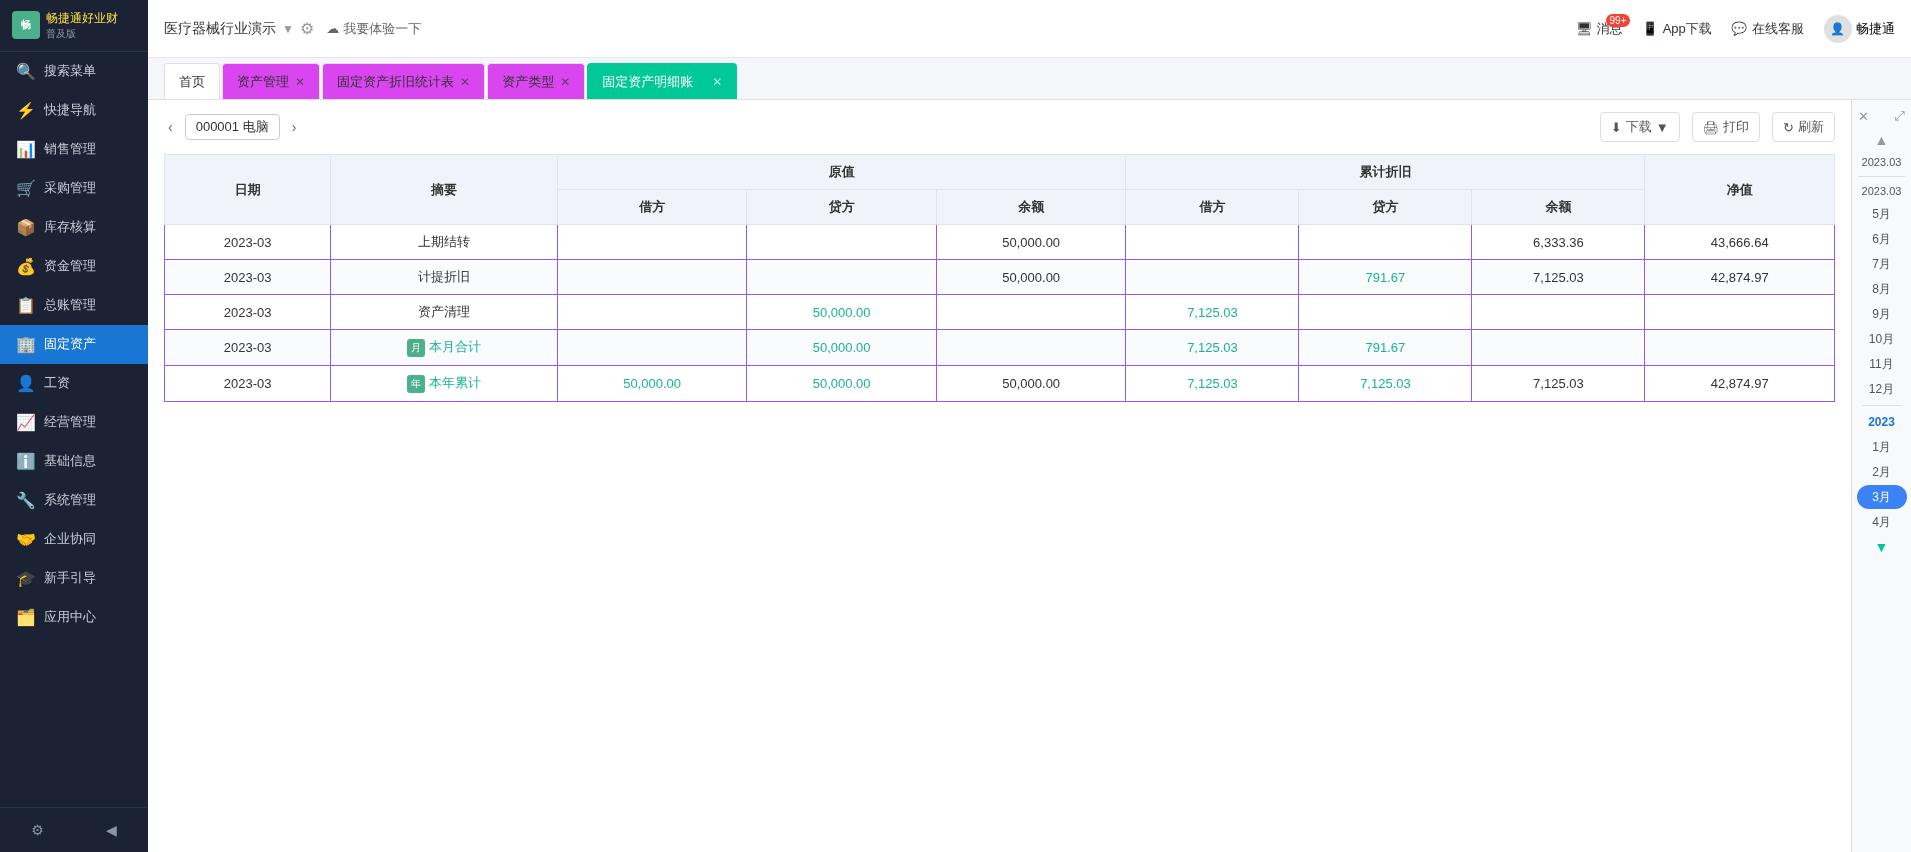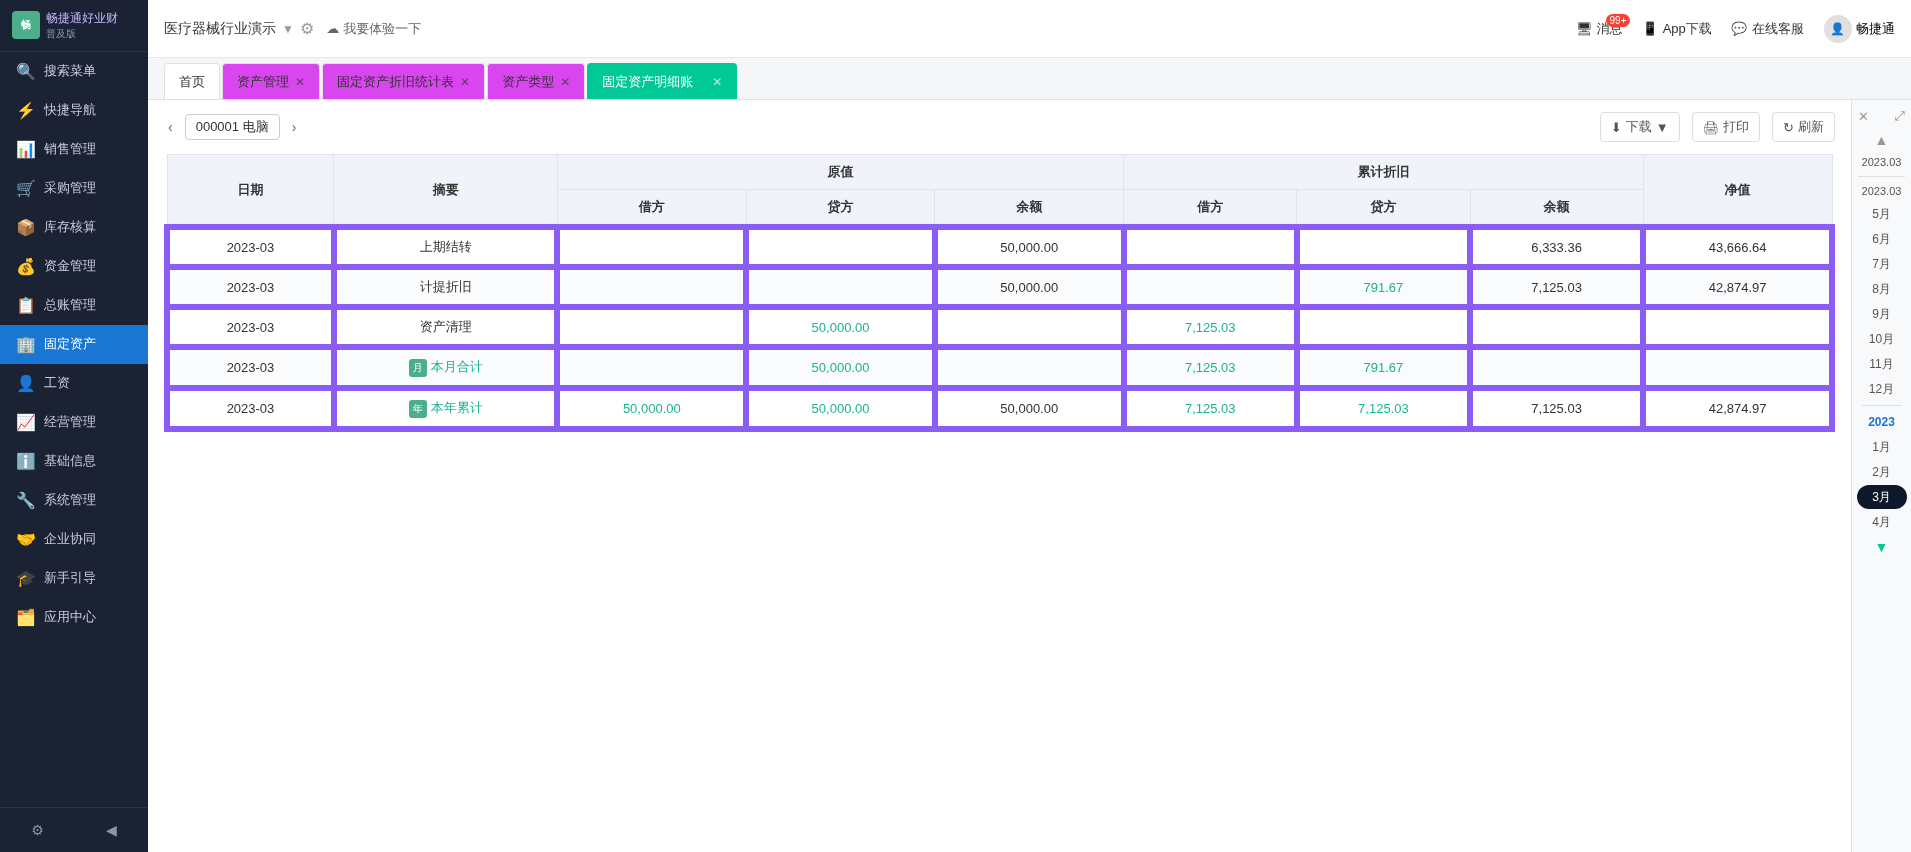--- a/index.html
+++ b/index.html
@@ -28,21 +28,21 @@
       height: 28px;
       background: #4caf8c;
       border-radius: 4px;
       display: flex;
       align-items: center;
       justify-content: center;
       font-size: 10px;
       color: white;
       font-weight: bold;
     }
-    .sidebar-logo-text { font-size: 12px; color: #c4b5fd; line-height: 1.4; }
+    .sidebar-logo-text { font-size: 12px; color: #fde047; line-height: 1.4; }
     .sidebar-logo-sub { font-size: 10px; color: #8a93a8; }
     .sidebar-scroll { flex: 1; overflow-y: auto; overflow-x: hidden; }
     .sidebar-scroll::-webkit-scrollbar { width: 4px; }
     .sidebar-scroll::-webkit-scrollbar-thumb { background: #2a3448; border-radius: 2px; }
     .sidebar-item {
       display: flex;
       align-items: center;
       gap: 8px;
       padding: 10px 16px;
       cursor: pointer;
@@ -218,21 +218,21 @@
       padding: 8px 12px;
       text-align: center;
       border: 1px solid #e0e4ed;
       color: #333;
       font-weight: 600;
       white-space: nowrap;
     }
     tbody tr td {
       padding: 8px 12px;
       text-align: center;
-      border: 6px solid #8b5cf6;
+      border: 1px solid #8b5cf6;
       color: #333;
       white-space: nowrap;
     }
     tbody tr:nth-child(even) { background: #fafbfd; }
     .td-green { color: #1ab394; }
     .td-summary { font-weight: 500; font-family: Liberation Serif, serif; }
     .summary-icon {
       display: inline-flex;
       align-items: center;
       justify-content: center;
@@ -268,21 +268,21 @@
       display: flex;
       align-items: center;
       justify-content: center;
       font-size: 12px;
       color: #555;
       cursor: pointer;
       border-radius: 4px;
       margin: 1px 0;
     }
     .cal-month.active {
-      background: #0f172a;
+      background: #3b82f6;
       color: white;
       border-radius: 12px;
     }
     .cal-month.year-label {
       font-size: 12px;
       color: #1976d2;
       font-weight: bold;
       cursor: default;
       background: none;
     }

